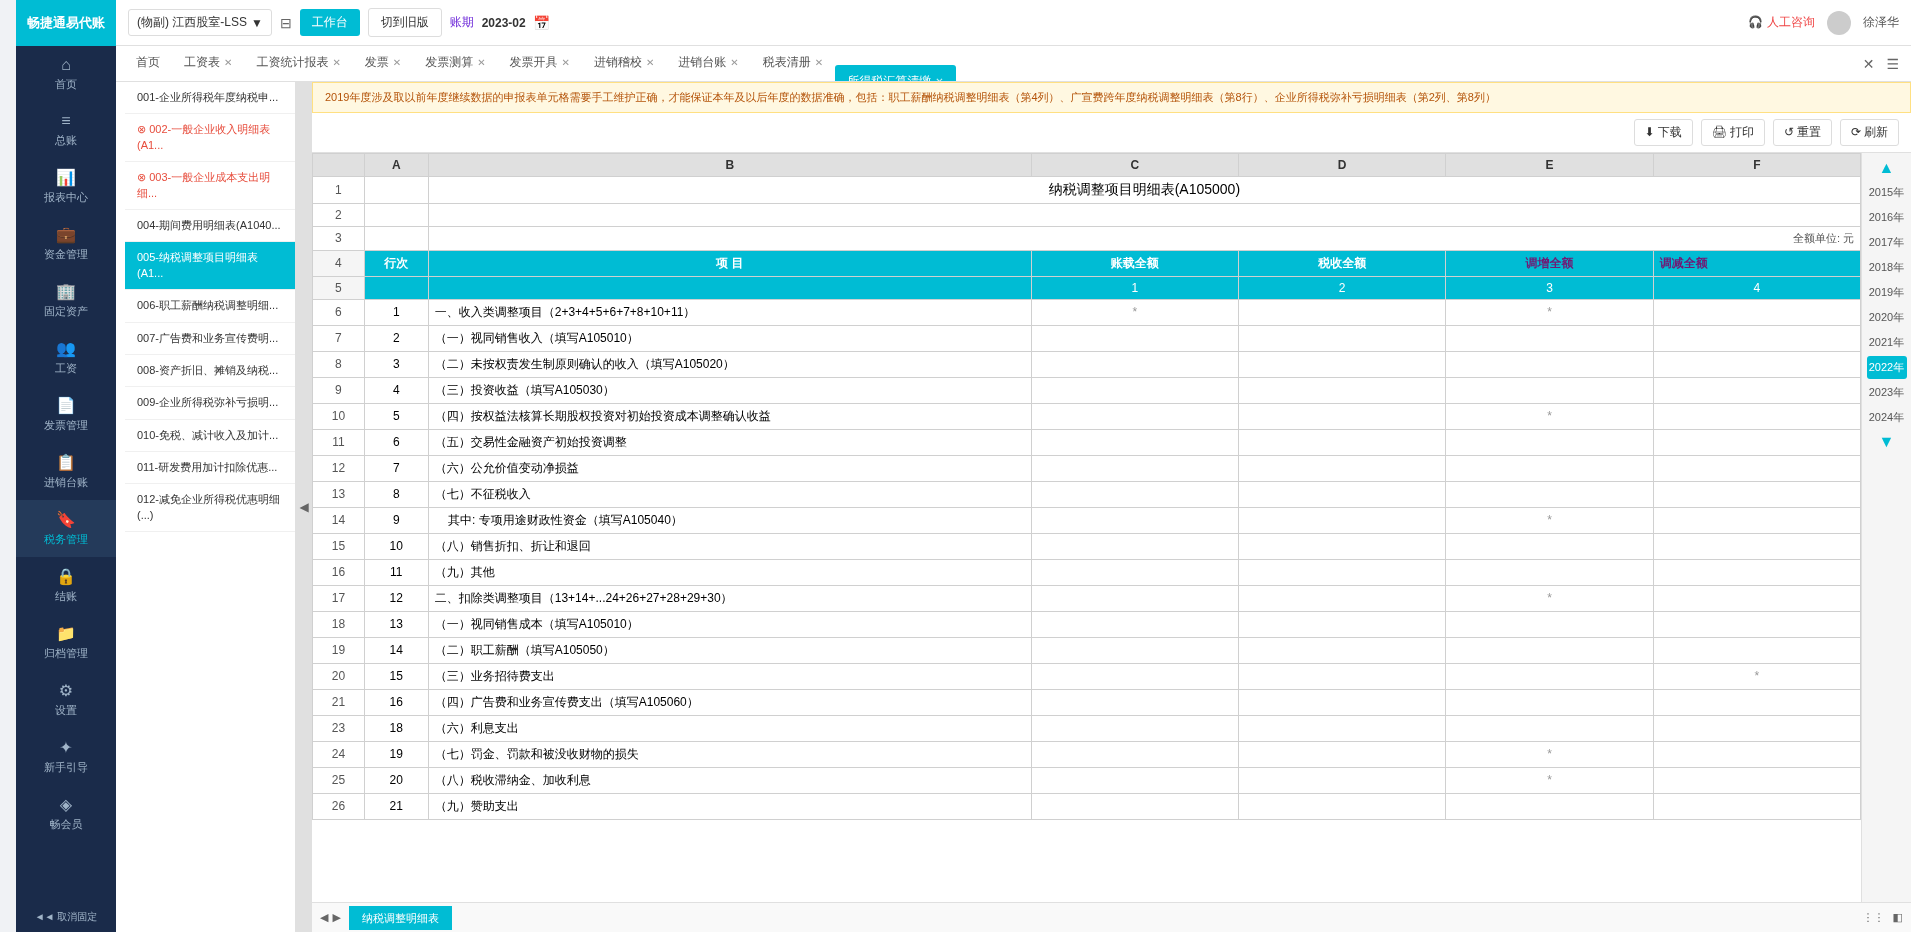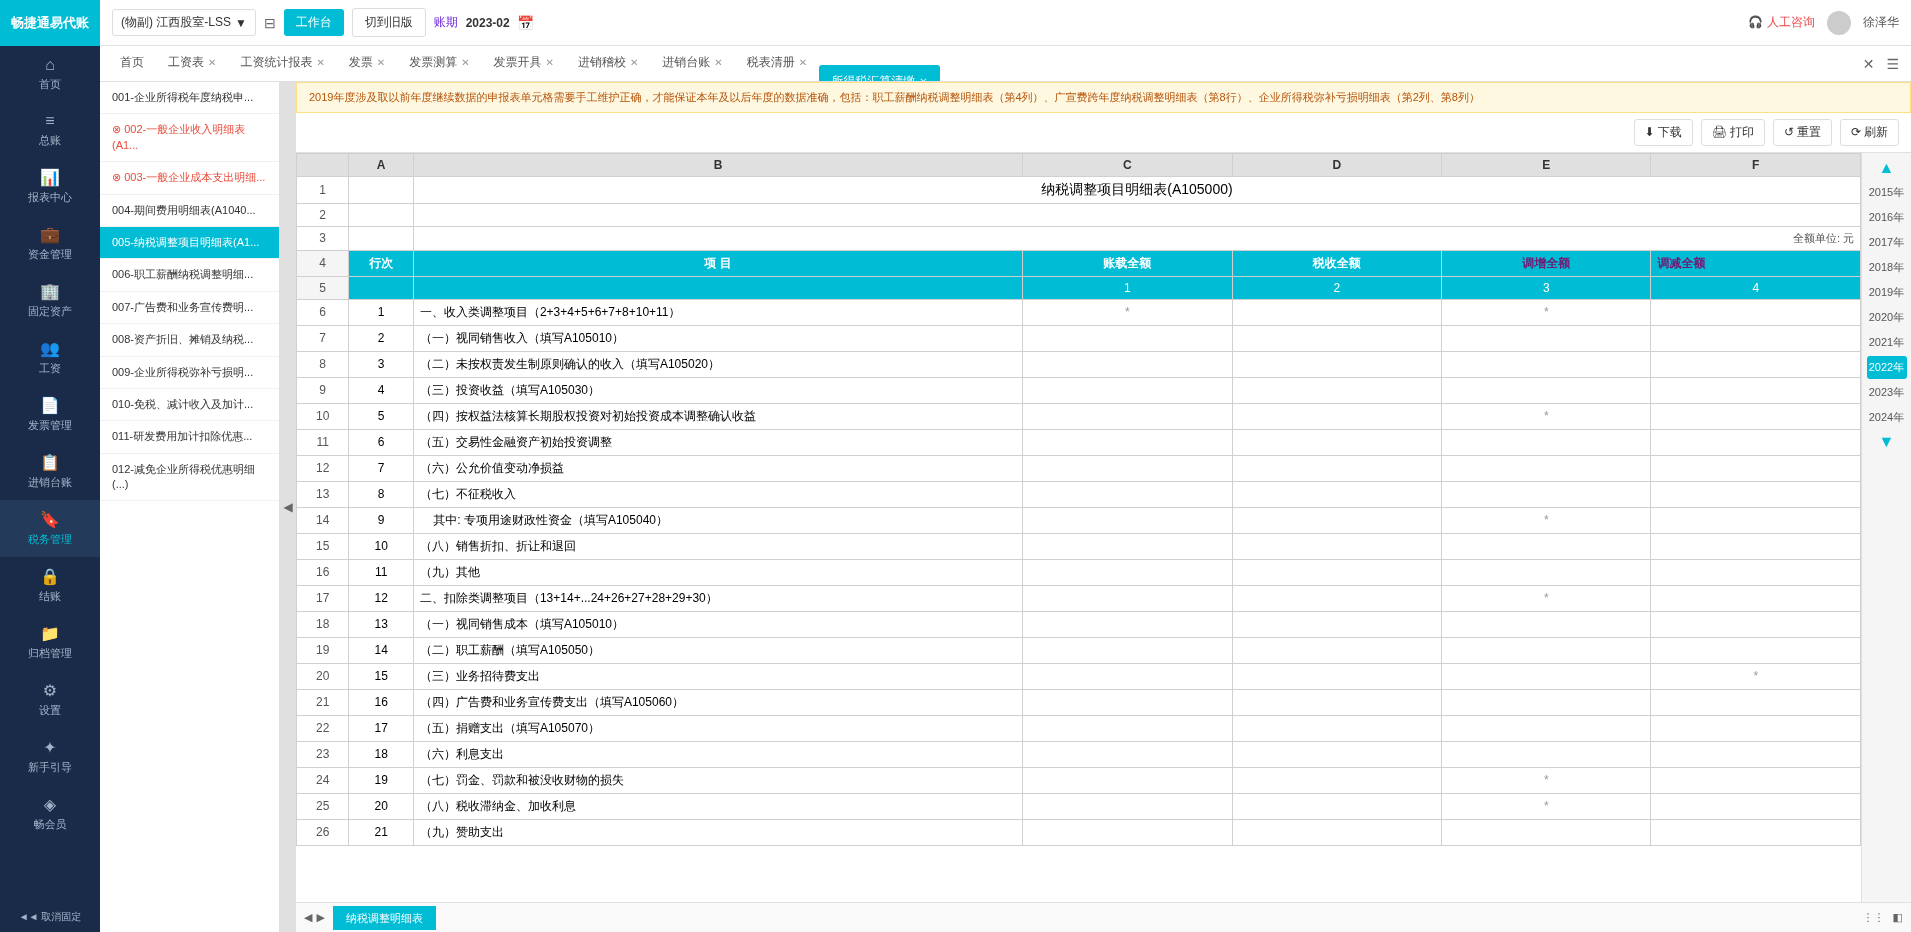--- a/index.html
+++ b/index.html
@@ -1,19 +1,19 @@
 <!DOCTYPE html>
 <html><head>
   <meta charset="utf-8">
   <style>
     * { box-sizing: border-box; margin: 0; padding: 0; }
     body { font-family: 'Microsoft YaHei', Arial, sans-serif; font-size: 12px; background: #f0f2f5; display: flex; height: 932px; overflow: hidden; }
 
     
-    .sidebar { width: 100px; background: #1a2b4a; display: flex; flex-direction: column; height: 100%; flex-shrink: 0; }
+    .sidebar { width: 100px; background: #1a2b4a; display: flex; flex-direction: column; height: 100%; flex-shrink: 0; margin-left: 16px; }
     .sidebar-logo { background: #00bcd4; padding: 10px 8px; text-align: center; color: white; font-size: 13px; font-weight: bold; height: 46px; display: flex; align-items: center; justify-content: center; }
     .sidebar-item { display: flex; flex-direction: column; align-items: center; padding: 10px 4px; color: #a0b4c8; cursor: pointer; font-size: 11px; gap: 3px; }
     .sidebar-item.active { background: #243a5a; color: #00bcd4; }
     .sidebar-icon { font-size: 16px; }
     .sidebar-bottom { margin-top: auto; padding: 8px; color: #a0b4c8; font-size: 10px; text-align: center; cursor: pointer; }
 
     
     .main-area { flex: 1; display: flex; flex-direction: column; overflow: hidden; }
 
     
@@ -28,21 +28,21 @@
     .tab { padding: 8px 12px; font-size: 12px; color: #555; cursor: pointer; white-space: nowrap; border-bottom: 2px solid transparent; display: flex; align-items: center; gap: 4px; }
     .tab.active { color: white; background: #00bcd4; border-radius: 3px 3px 0 0; margin-top: 37px; }
     .tab-close { font-size: 10px; color: #999; cursor: pointer; }
     .tab.active .tab-close { color: rgba(255,255,255,0.8); }
     .tabbar-actions { margin-left: auto; display: flex; gap: 4px; }
 
     
     .content { flex: 1; display: flex; overflow: hidden; background: white; }
 
     
-    .left-panel { width: 180px; border-right: 1px solid #e0e0e0; overflow-y: auto; flex-shrink: 0; }
+    .left-panel { width: 180px; border-right: 1px solid #e0e0e0; overflow-y: auto; flex-shrink: 0; padding-left: 9px; }
     .left-panel-item { padding: 8px 12px; font-size: 11px; color: #333; cursor: pointer; border-bottom: 1px solid #f0f0f0; line-height: 1.4; }
     .left-panel-item.active { background: #00bcd4; color: white; }
     .left-panel-item.error { color: #e74c3c; }
     .left-panel-item .error-icon { color: #e74c3c; margin-right: 3px; }
 
     
     .right-panel { flex: 1; display: flex; flex-direction: column; overflow: hidden; }
 
     
     .warning-bar { background: #fff8e1; border: 1px solid #ffe082; padding: 6px 12px; font-size: 11px; color: #b45309; line-height: 1.5; flex-shrink: 0; }
@@ -460,29 +460,20 @@
               <tr class="data-row">
                 <td class="row-header">21</td>
                 <td style="text-align:center;">16</td>
                 <td>（四）广告费和业务宣传费支出（填写A105060）</td>
                 <td></td>
                 <td></td>
                 <td></td>
                 <td></td>
               </tr>
               <tr class="data-row">
-                <td class="row-header">22</td>
-                <td style="text-align:center;">17</td>
-                <td>（五）捐赠支出（填写A105070）</td>
-                <td></td>
-                <td></td>
-                <td></td>
-                <td></td>
-              </tr>
-              <tr class="data-row">
                 <td class="row-header">23</td>
                 <td style="text-align:center;">18</td>
                 <td>（六）利息支出</td>
                 <td></td>
                 <td></td>
                 <td></td>
                 <td></td>
               </tr>
               <tr class="data-row">
                 <td class="row-header">24</td>

